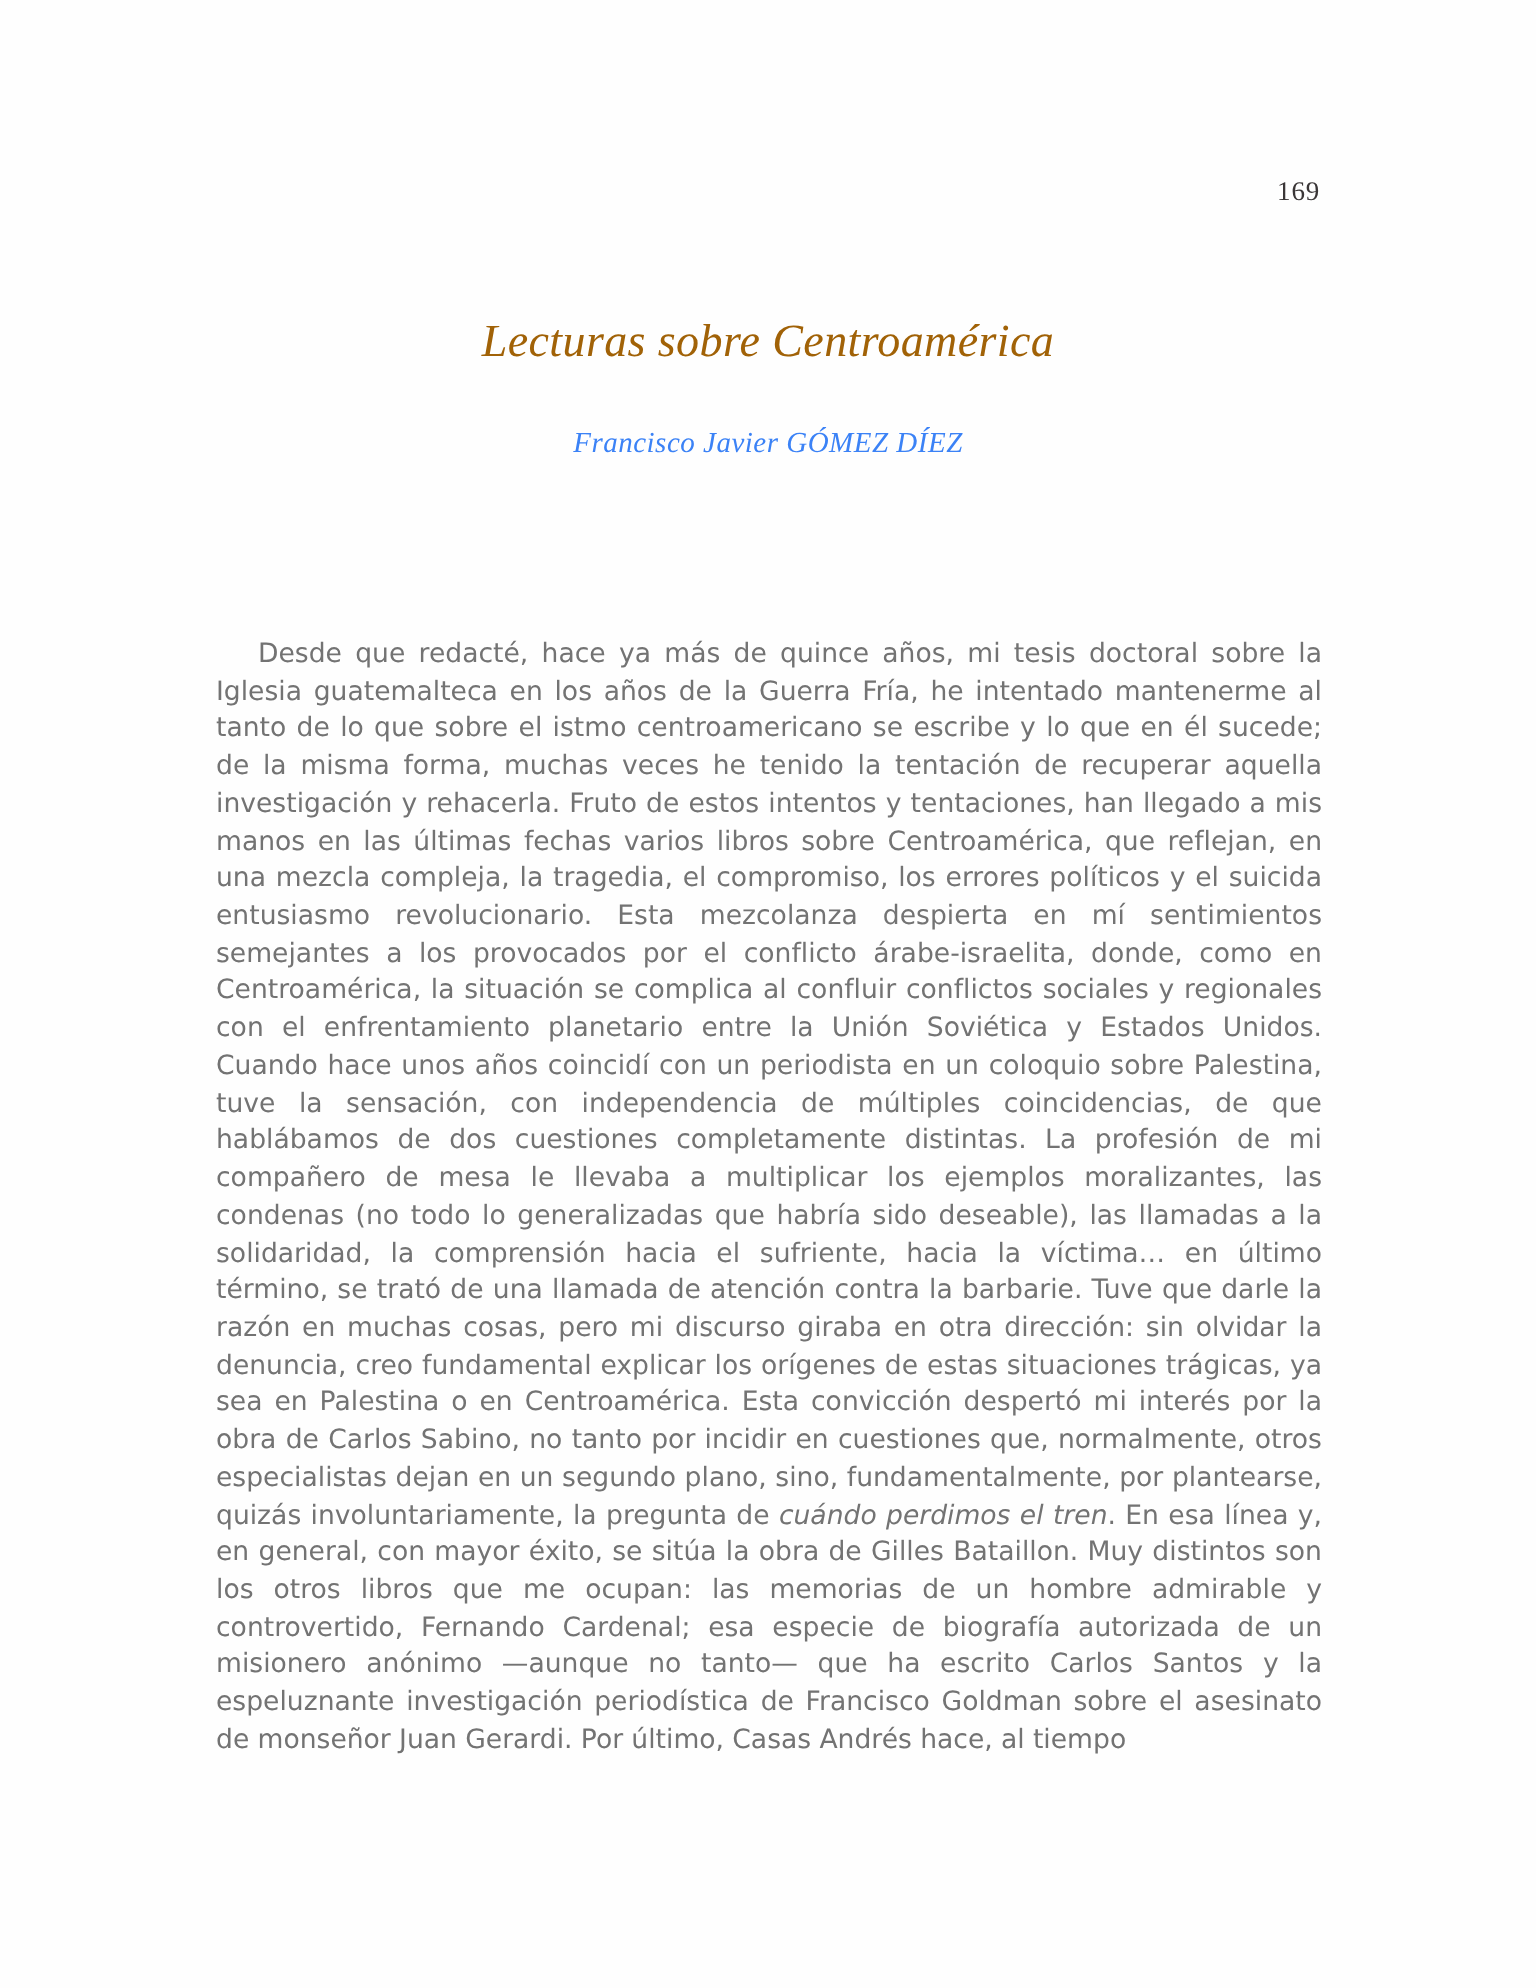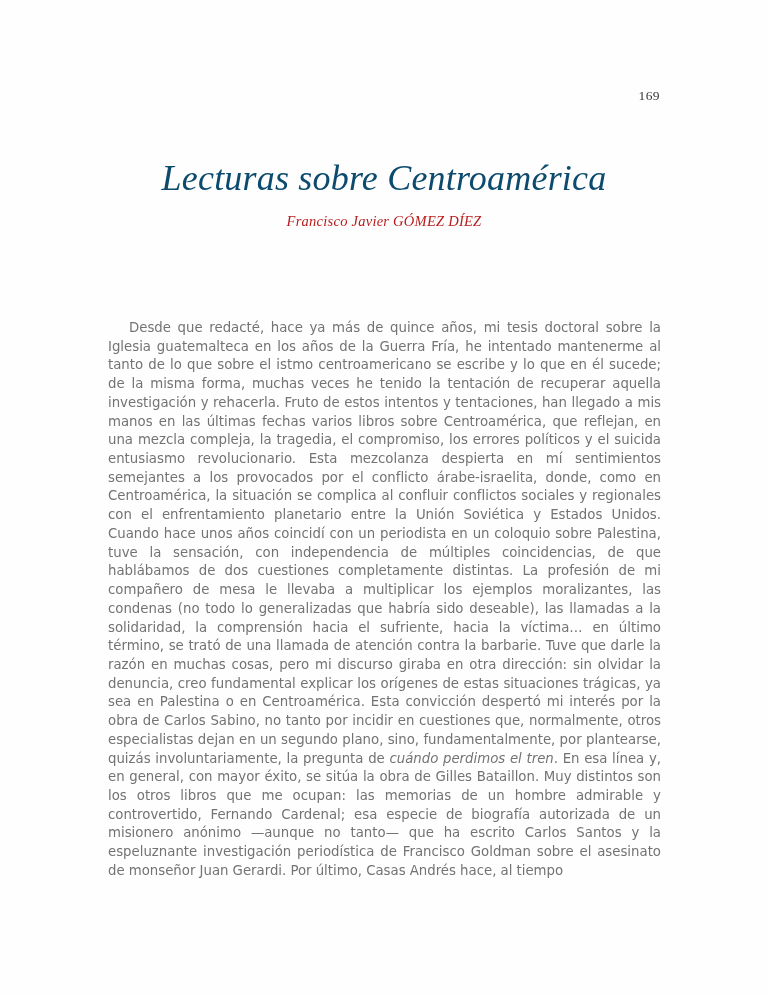--- a/index.html
+++ b/index.html
@@ -39,34 +39,34 @@
     position: absolute;
     top: 158px;
     left: 108px;
     width: 552px;
     text-align: center;
   }
   .doc-title {
     font-family: "Liberation Serif", serif;
     font-style: italic;
     font-weight: normal;
-    font-size: 36px;
+    font-size: 23px;
     line-height: 1.15;
     letter-spacing: 0.2px;
-    color: #0c4a6e;
+    color: #a16207;
     margin: 0;
     white-space: nowrap;
   }
   .doc-author {
-    margin-top: 14px;
+    margin-top: 30px;
     font-family: "Liberation Serif", serif;
     font-style: italic;
     font-size: 14.5px;
     letter-spacing: 0.25px;
-    color: #b91c1c;
+    color: #3b82f6;
     white-space: nowrap;
   }
 
   
   .body-block {
     position: absolute;
     top: 319px;
     left: 108px;
     width: 553px;
   }

